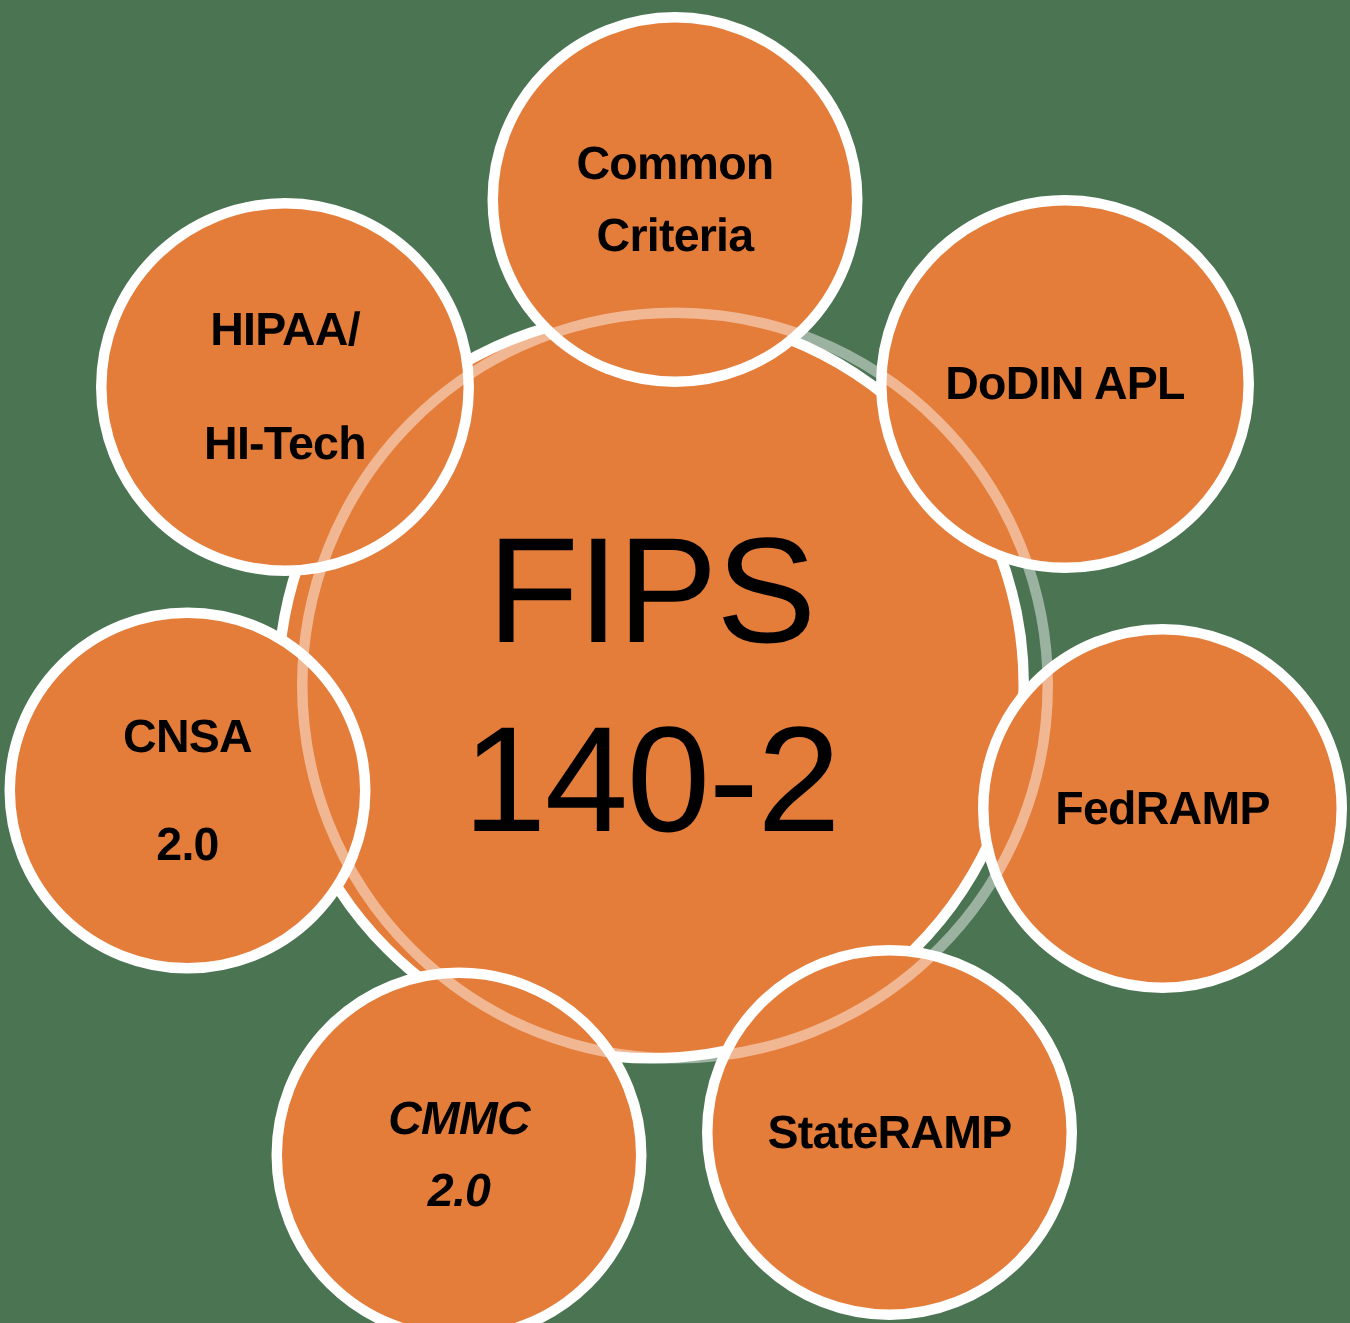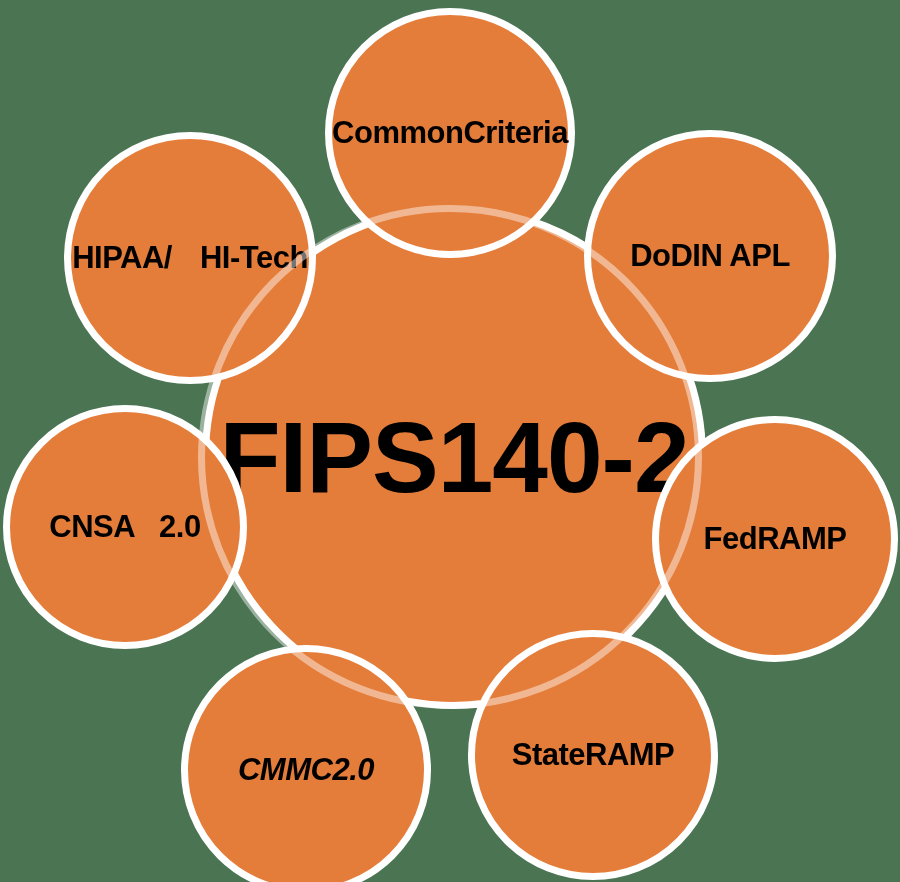--- a/index.html
+++ b/index.html
@@ -19,38 +19,38 @@
     overflow: hidden;
     background: var(--background, #4A7452);
   }
   .circle {
     position: absolute;
     box-sizing: border-box;
     border-radius: 50%;
     background: var(--circle-fill, #E57D3A);
     border: 7px solid var(--circle-border, #FFFFFF);
     display: flex;
-    flex-direction: row;
+    flex-direction: column;
     align-items: center;
     justify-content: center;
     text-align: center;
     color: var(--label-text, #000000);
   }
   .circle .line {
     display: block;
     white-space: nowrap;
   }
   .center-circle {
-    left: 202px;
+    left: 182px;
     top: 205px;
     width: 504px;
     height: 504px;
     z-index: 1;
     font-size: 100px;
-    font-weight: 700;
+    font-weight: 400;
     line-height: 126px;
     letter-spacing: -1px;
   }
   .satellite {
     z-index: 2;
     font-size: 31px;
     font-weight: 700;
     line-height: 48px;
     letter-spacing: -0.5px;
   }

